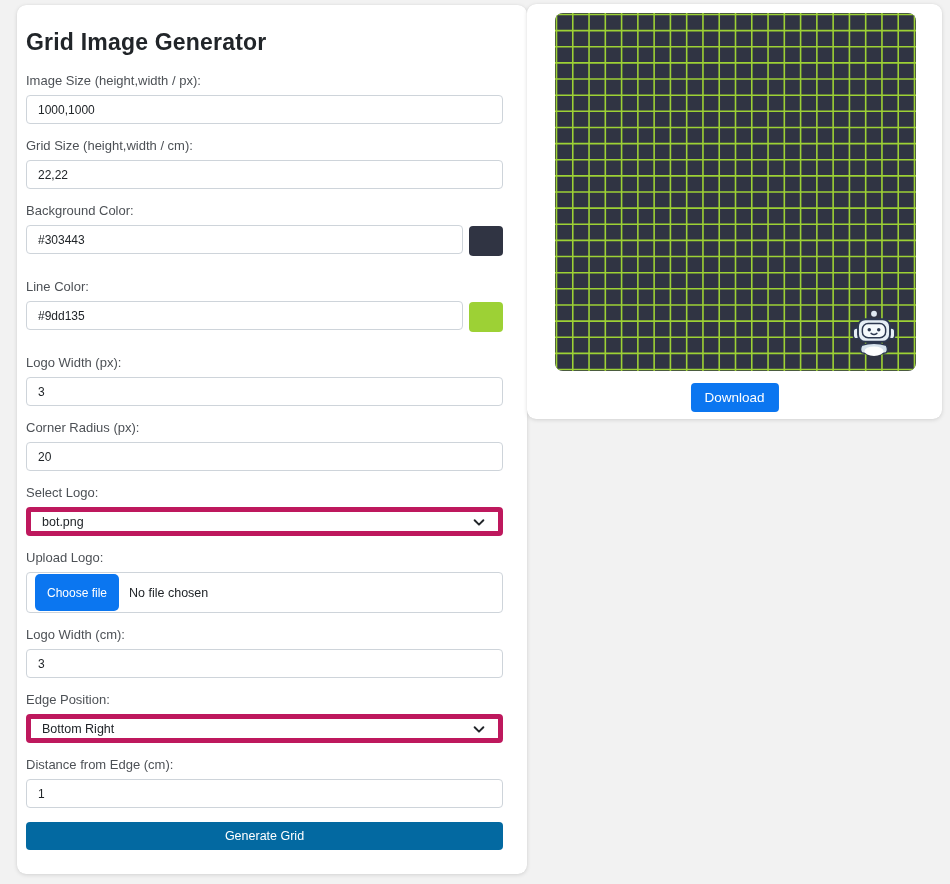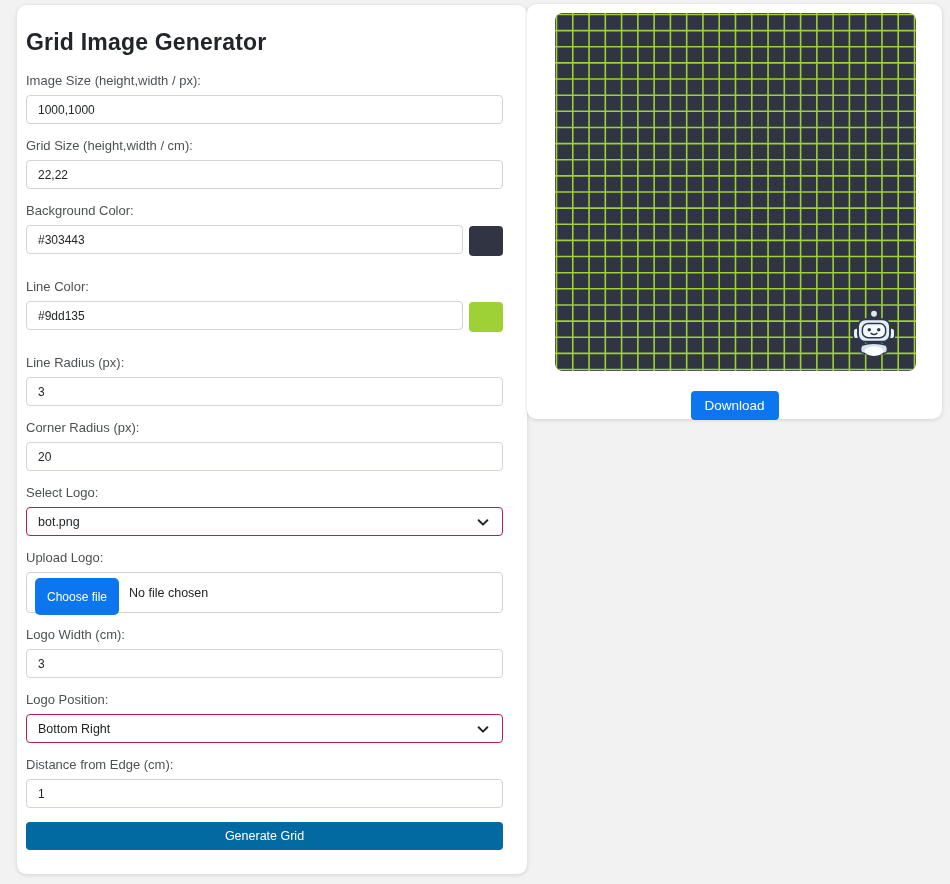--- a/index.html
+++ b/index.html
@@ -65,21 +65,21 @@
     margin-top: 1px;
     flex: 0 0 auto;
     cursor: pointer;
   }
   .select-box {
     display: flex;
     align-items: center;
     justify-content: space-between;
     width: 100%;
     height: 29px;
-    border: 1px solid #be185d;
+    border: 5px solid #be185d;
     border-radius: 4px;
     padding: 0 12px 0 11px;
     font-size: 12.5px;
     color: #212529;
     background: #fff;
     margin-bottom: 14px;
     cursor: pointer;
   }
   .select-box .chev { flex: 0 0 auto; display: block; }
   .file-box {
@@ -94,21 +94,20 @@
     margin-bottom: 14px;
     background: #fff;
   }
   .btn-blue {
     background: #0b76f0;
     color: #ffffff;
     border: none;
     border-radius: 4px;
     font-family: "Liberation Sans", sans-serif;
     cursor: pointer;
-    margin-top: 8px;
   }
   .choose-file-btn {
     height: 37px;
     padding: 0 12px;
     font-size: 12px;
     border-radius: 5px;
   }
   .file-status { font-size: 12.5px; color: #212529; }
   .generate-btn {
     display: block;
@@ -154,21 +153,21 @@
     <input class="text-input" type="text" value="#303443" style="">
     <span class="swatch" style="background: rgb(48, 52, 67);"></span>
   </div>
 
   <label class="field-label">Line Color:</label>
   <div class="color-row">
     <input class="text-input" type="text" value="#9dd135" style="">
     <span class="swatch" style="background: rgb(157, 209, 53);"></span>
   </div>
 
-  <label class="field-label">Line Radius (px):</label>
+  <label class="field-label">Logo Width (px):</label>
   <input class="text-input" type="text" value="3" style="">
 
   <label class="field-label">Corner Radius (px):</label>
   <input class="text-input" type="text" value="20" style="">
 
   <label class="field-label">Select Logo:</label>
   <div class="select-box">
     <span>bot.png</span>
     <svg class="chev" width="14" height="14" viewBox="0 0 16 16">
       <polyline points="3,6 8,11 13,6" fill="none" stroke="#212529" stroke-width="2.2" stroke-linecap="round" stroke-linejoin="round"></polyline>
@@ -177,21 +176,21 @@
 
   <label class="field-label">Upload Logo:</label>
   <div class="file-box">
     <button class="btn-blue choose-file-btn" style="background: rgb(11, 118, 240);">Choose file</button>
     <span class="file-status">No file chosen</span>
   </div>
 
   <label class="field-label">Logo Width (cm):</label>
   <input class="text-input" type="text" value="3" style="">
 
-  <label class="field-label">Logo Position:</label>
+  <label class="field-label">Edge Position:</label>
   <div class="select-box">
     <span>Bottom Right</span>
     <svg class="chev" width="14" height="14" viewBox="0 0 16 16">
       <polyline points="3,6 8,11 13,6" fill="none" stroke="#212529" stroke-width="2.2" stroke-linecap="round" stroke-linejoin="round"></polyline>
     </svg>
   </div>
 
   <label class="field-label">Distance from Edge (cm):</label>
   <input class="text-input" type="text" value="1" style="">
 

